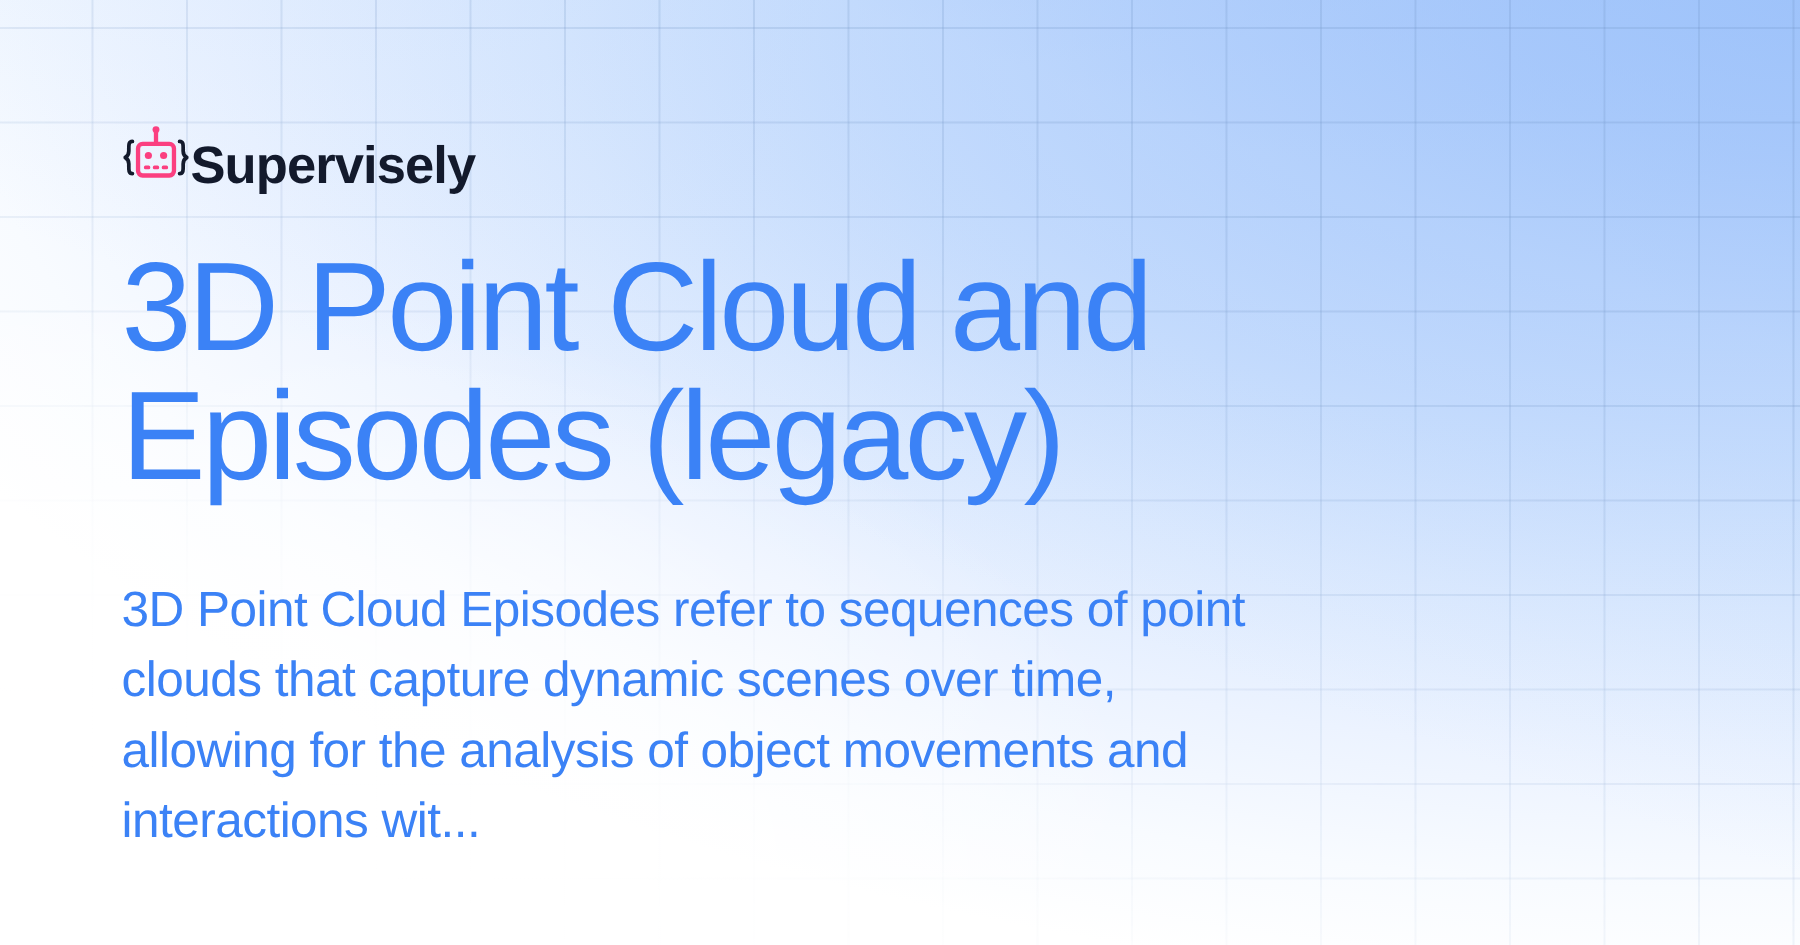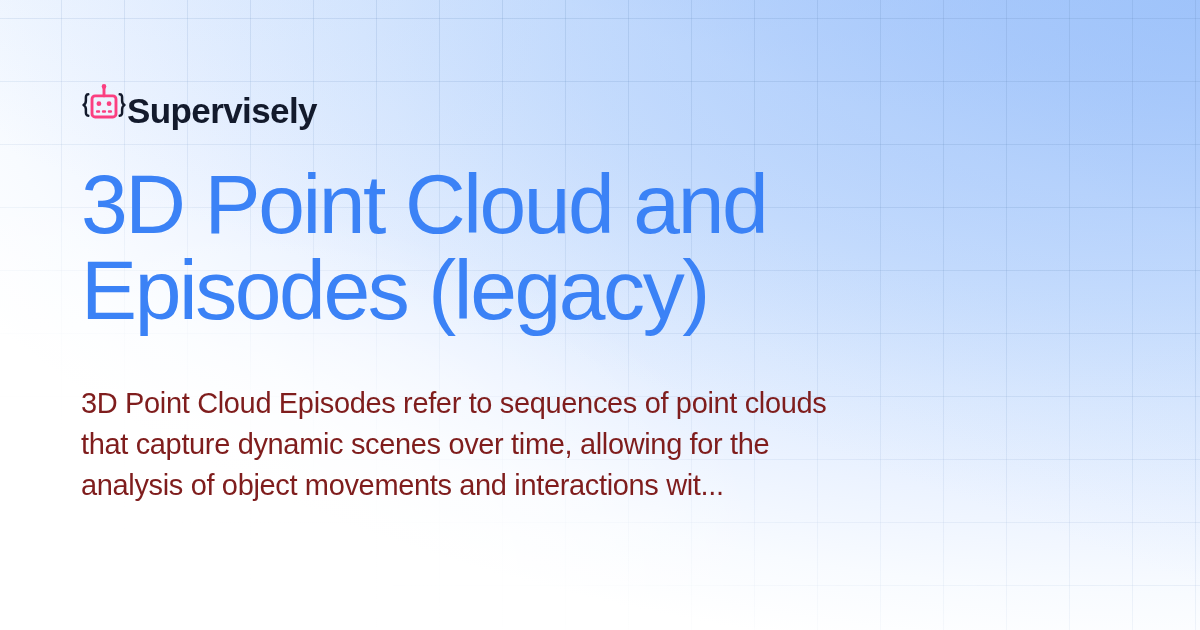--- a/index.html
+++ b/index.html
@@ -125,25 +125,25 @@
     color: #3b82f6;
     white-space: pre-line;
   }
 
   .description {
     position: absolute;
     top: 383px;
     left: 0;
     width: 775px;
     margin: 0;
-    font-size: 29px;
+    font-size: 33px;
     font-weight: normal;
     line-height: 1.42;
     letter-spacing: -0.35px;
-    color: #7f1d1d;
+    color: #3b82f6;
   }
 </style>
 </head>
 <body>
 
 <div class="og-card">
 
   <div class="bg-gradient"></div>
   <div class="bg-gradient-2"></div>
   <div class="bg-grid"></div>

